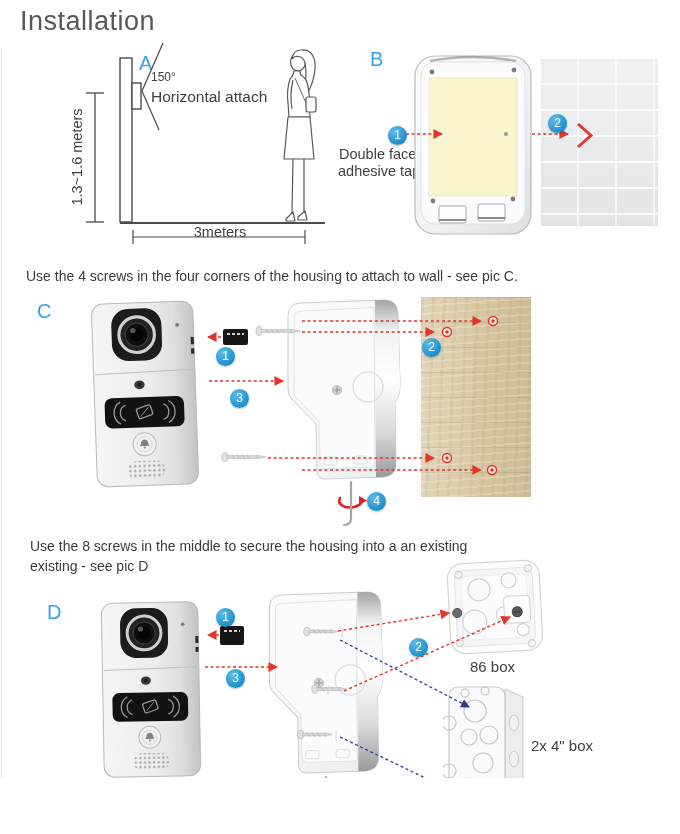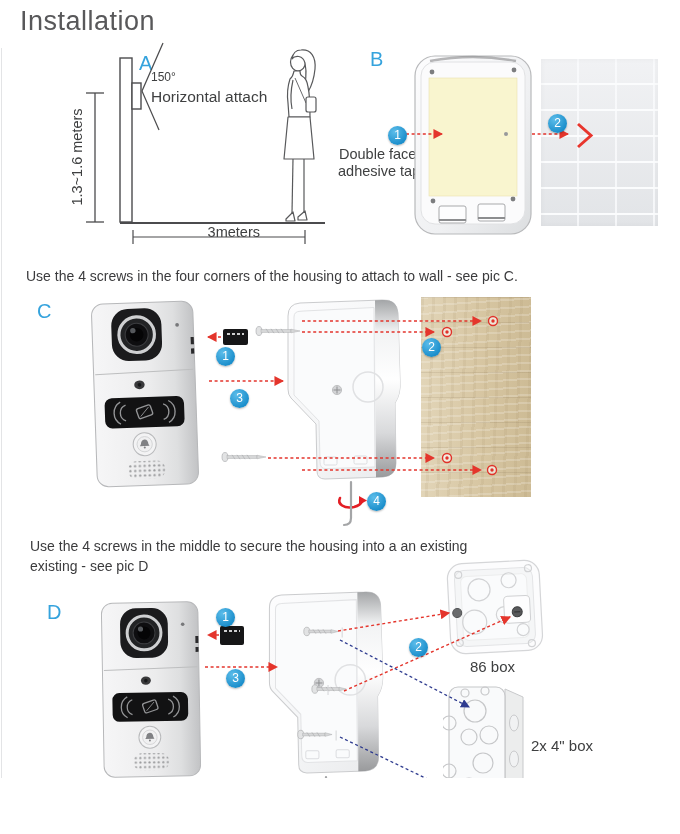--- a/index.html
+++ b/index.html
@@ -40,27 +40,27 @@
   <div class="title">Installation</div>
 
   <div class="sec-letter" style="left:139px;top:52px">A</div>
   <div class="sec-letter" style="left:370px;top:48px">B</div>
   <div class="sec-letter" style="left:37px;top:300px">C</div>
   <div class="sec-letter" style="left:47px;top:601px">D</div>
 
   <div class="txt" style="left:151px;top:70px;font-size:12px">150°</div>
   <div class="txt" style="left:151px;top:88px;font-size:15.5px">Horizontal attach</div>
   <div class="txt" style="left:10px;top:149px;width:134px;text-align:center;font-size:14.5px;transform:rotate(-90deg)">1.3~1.6 meters</div>
-  <div class="txt" style="left:180px;top:224px;width:80px;text-align:right;font-size:14.5px">3meters</div>
+  <div class="txt" style="left:180px;top:224px;width:80px;text-align:center;font-size:14.5px">3meters</div>
 
   <div class="txt" style="left:339px;top:146px;font-size:14.5px">Double faced</div>
   <div class="txt" style="left:338px;top:163px;font-size:14.5px">adhesive tape</div>
 
   <div class="instr" style="left:26px;top:268px">Use the 4 screws in the four corners of the housing to attach to wall - see pic C.</div>
-  <div class="instr" style="left:30px;top:538px">Use the 4 screws in the middle to secure the housing into a an existing</div>
+  <div class="instr" style="left:30px;top:538px">Use the 8 screws in the middle to secure the housing into a an existing</div>
   <div class="instr" style="left:30px;top:558px">existing - see pic D</div>
 
   <div class="txt" style="left:470px;top:658px;font-size:15px">86 box</div>
   <div class="txt" style="left:531px;top:737px;font-size:15px">2x 4" box</div>
 
   <div class="wallB"></div>
   <div class="wallC"></div>
 
   <svg class="abs" style="left:414px;top:54px;z-index:2" width="118" height="182" viewBox="0 0 118 182">
     <defs>

